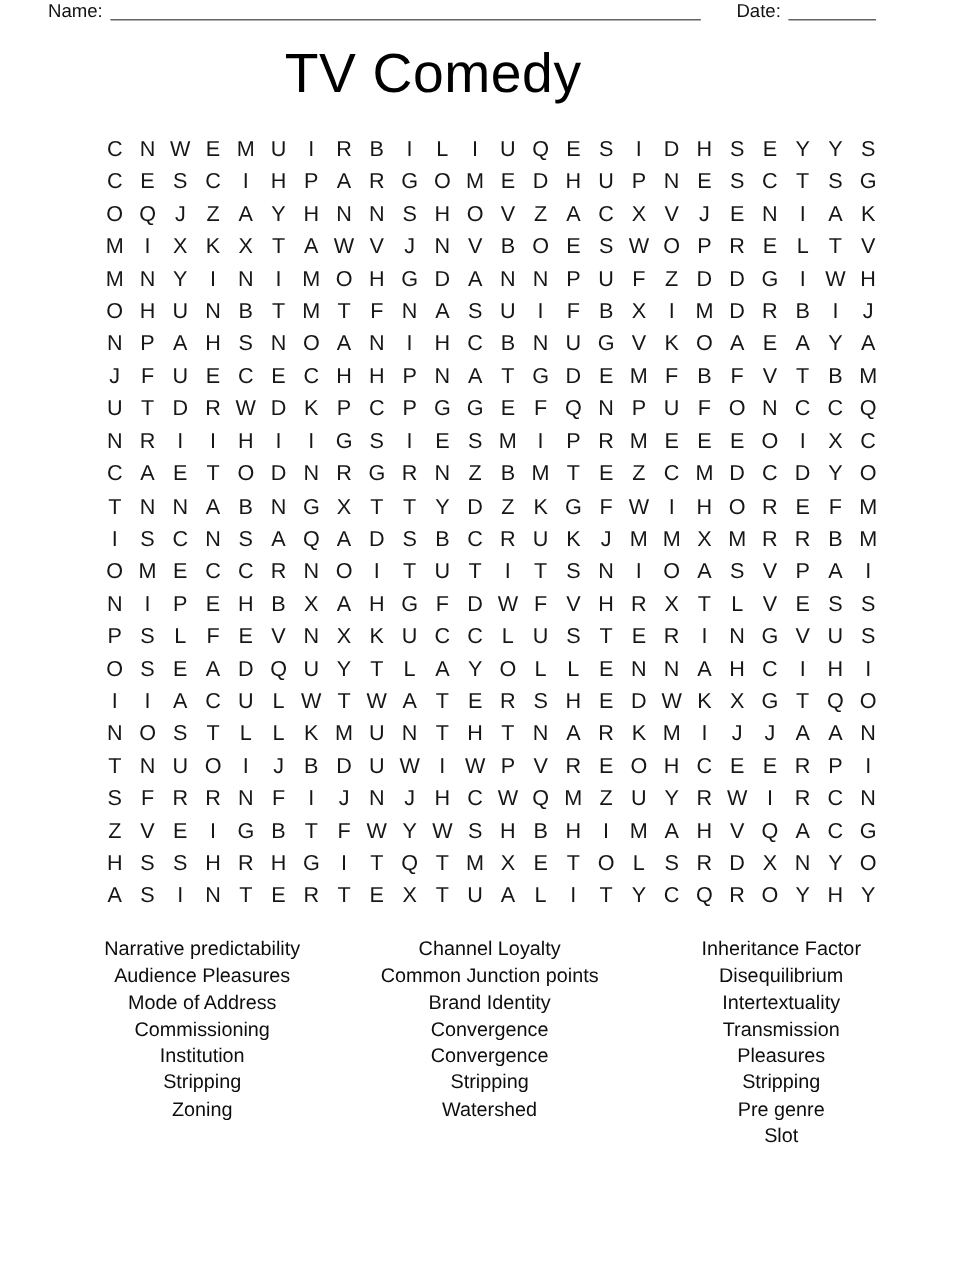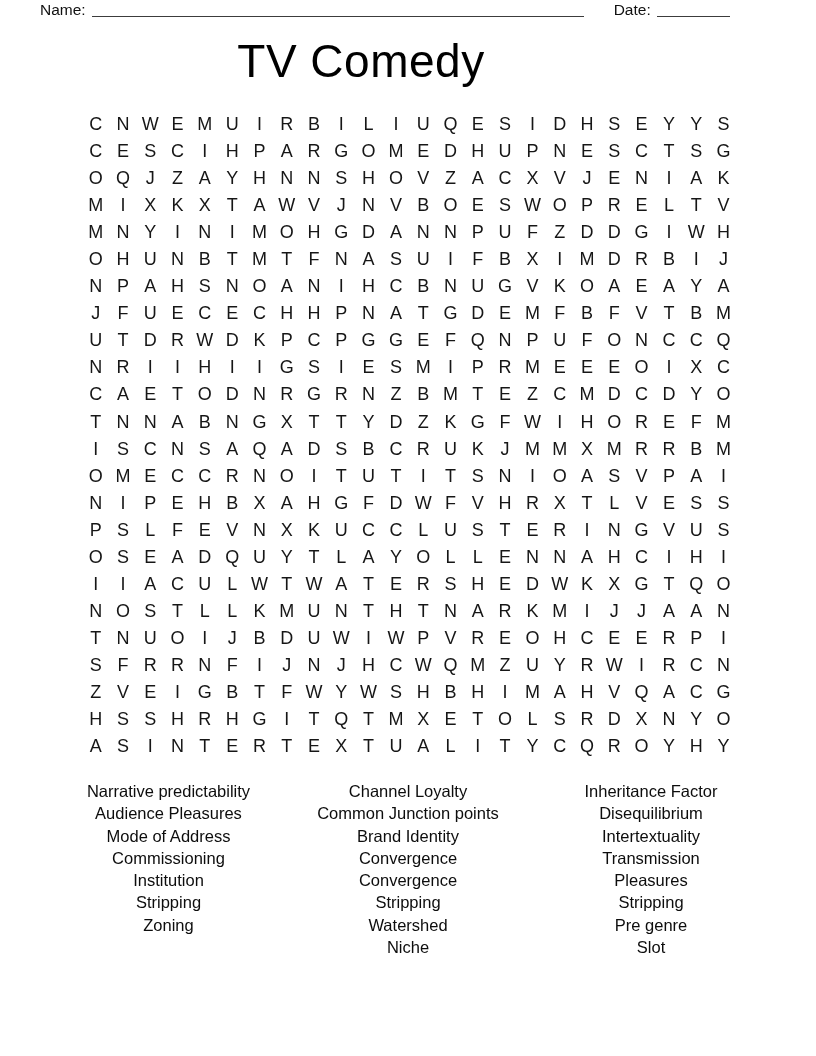--- a/index.html
+++ b/index.html
@@ -693,21 +693,20 @@
         <div class="word">Zoning</div>
       </div>
     <div class="word-col word-col-2">
         <div class="word">Channel Loyalty</div>
         <div class="word">Common Junction points</div>
         <div class="word">Brand Identity</div>
         <div class="word">Convergence</div>
         <div class="word">Convergence</div>
         <div class="word">Stripping</div>
         <div class="word">Watershed</div>
-        <div class="word">Niche</div>
       </div>
     <div class="word-col word-col-3">
         <div class="word">Inheritance Factor</div>
         <div class="word">Disequilibrium</div>
         <div class="word">Intertextuality</div>
         <div class="word">Transmission</div>
         <div class="word">Pleasures</div>
         <div class="word">Stripping</div>
         <div class="word">Pre genre</div>
         <div class="word">Slot</div>

